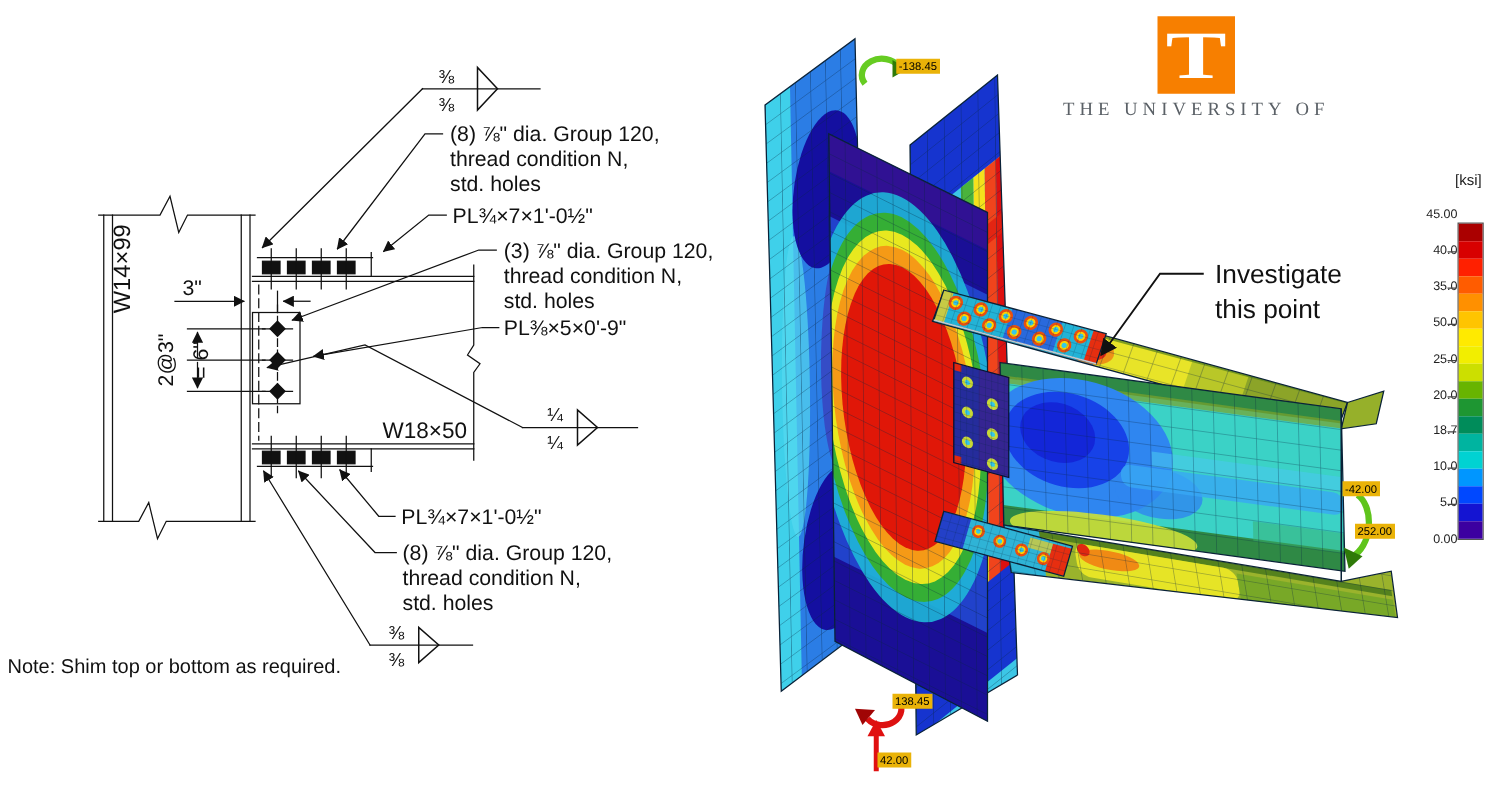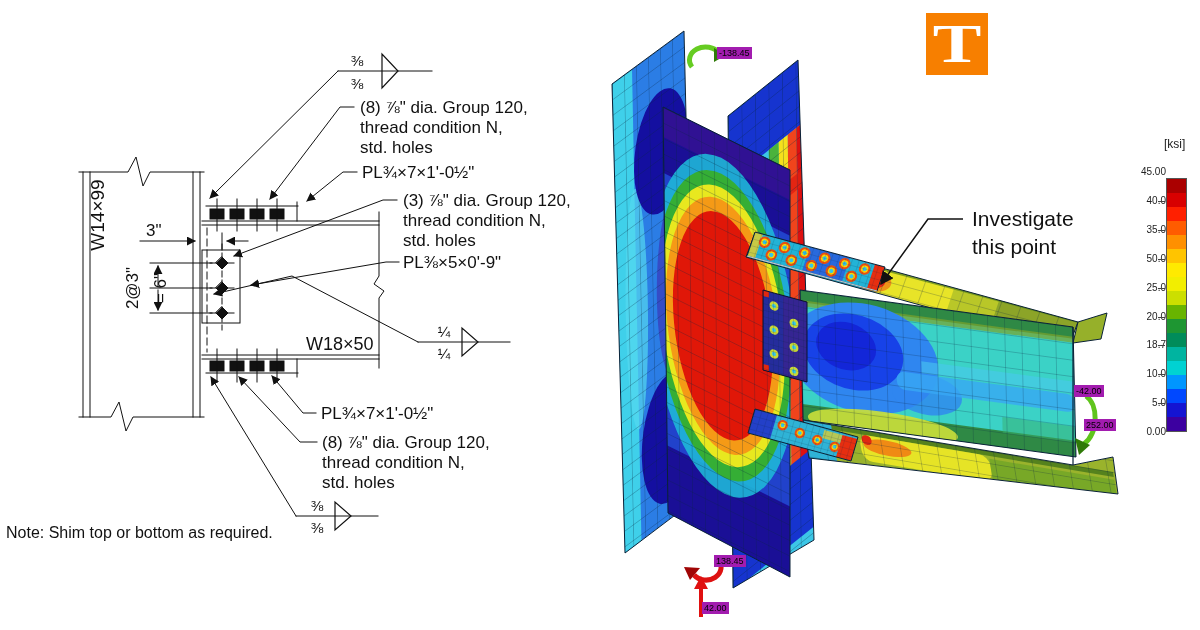--- a/index.html
+++ b/index.html
@@ -20,21 +20,21 @@
         color:#5b6167;font-family:"Liberation Serif",serif;}
   .logo-t{position:absolute;left:79px;top:3px;width:62px;height:62px;background:#f77f00;
           display:flex;align-items:center;justify-content:center;}
   .logo-t span{color:#fff;font-family:"Liberation Serif",serif;font-weight:bold;
                font-size:54px;line-height:54px;transform:scaleX(1.35);display:block;}
   .logo-l1{margin-top:70px;font-size:15px;letter-spacing:4px;white-space:nowrap;}
   .logo-l2{font-size:31px;letter-spacing:2px;margin-top:-2px;white-space:nowrap;}
   .logo-l3{font-size:15px;letter-spacing:5px;margin-top:-2px;white-space:nowrap;}
 
   
-  .load-label{position:absolute;background:#a21caf;color:#000;font-size:9px;
+  .load-label{position:absolute;background:#eab308;color:#000;font-size:9px;
               line-height:12px;padding:0 2px;white-space:nowrap;}
 
   
   .scale-unit{position:absolute;left:1164px;top:137px;font-size:12px;color:#222;}
   .scale-bar{position:absolute;left:1166px;top:178px;width:21px;height:254px;
              display:flex;flex-direction:column;border:1px solid #555;box-sizing:border-box;}
   .scale-bar div{flex:1;}
   .scale-labels{position:absolute;left:1100px;top:0;width:66px;height:630px;}
   .scale-label{position:absolute;right:0;font-size:10px;color:#222;}
   .scale-tick{position:absolute;left:58px;width:7px;border-top:1px solid #444;height:0;}
@@ -463,20 +463,21 @@
       <text class="investigate" x="972" y="254">this point</text>
     </g>
   </g>
 </svg>
 
 
 <div class="logo">
   <div class="logo-t">
         <span>T</span>
       </div>
+  <div class="logo-l1">THE UNIVERSITY OF</div>
 </div>
 
 
 <div class="load-label" style="left:717px;top:47px;">-138.45</div>
 <div class="load-label" style="left:714px;top:555px;">138.45</div>
 <div class="load-label" style="left:702px;top:602px;">42.00</div>
 <div class="load-label" style="left:1074px;top:385px;">-42.00</div>
 <div class="load-label" style="left:1084px;top:419px;">252.00</div>
 
 

